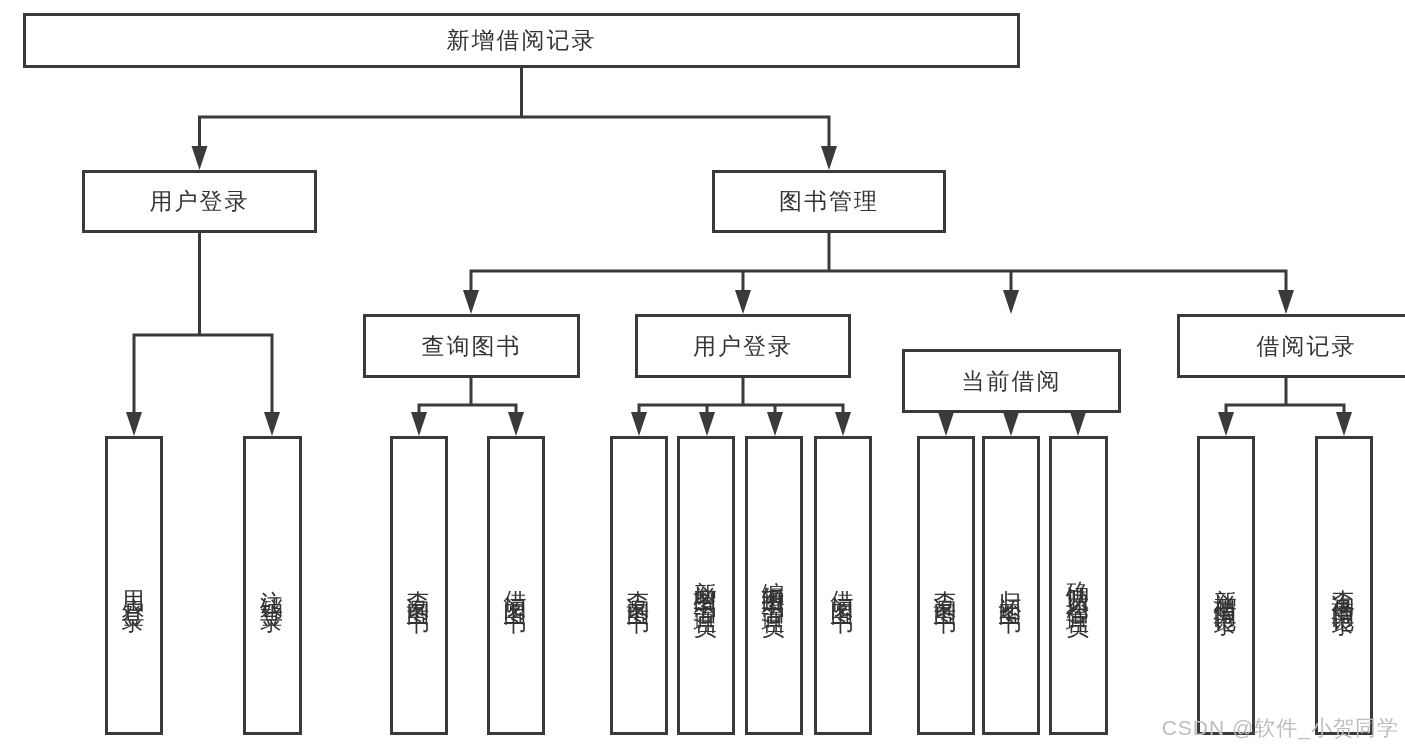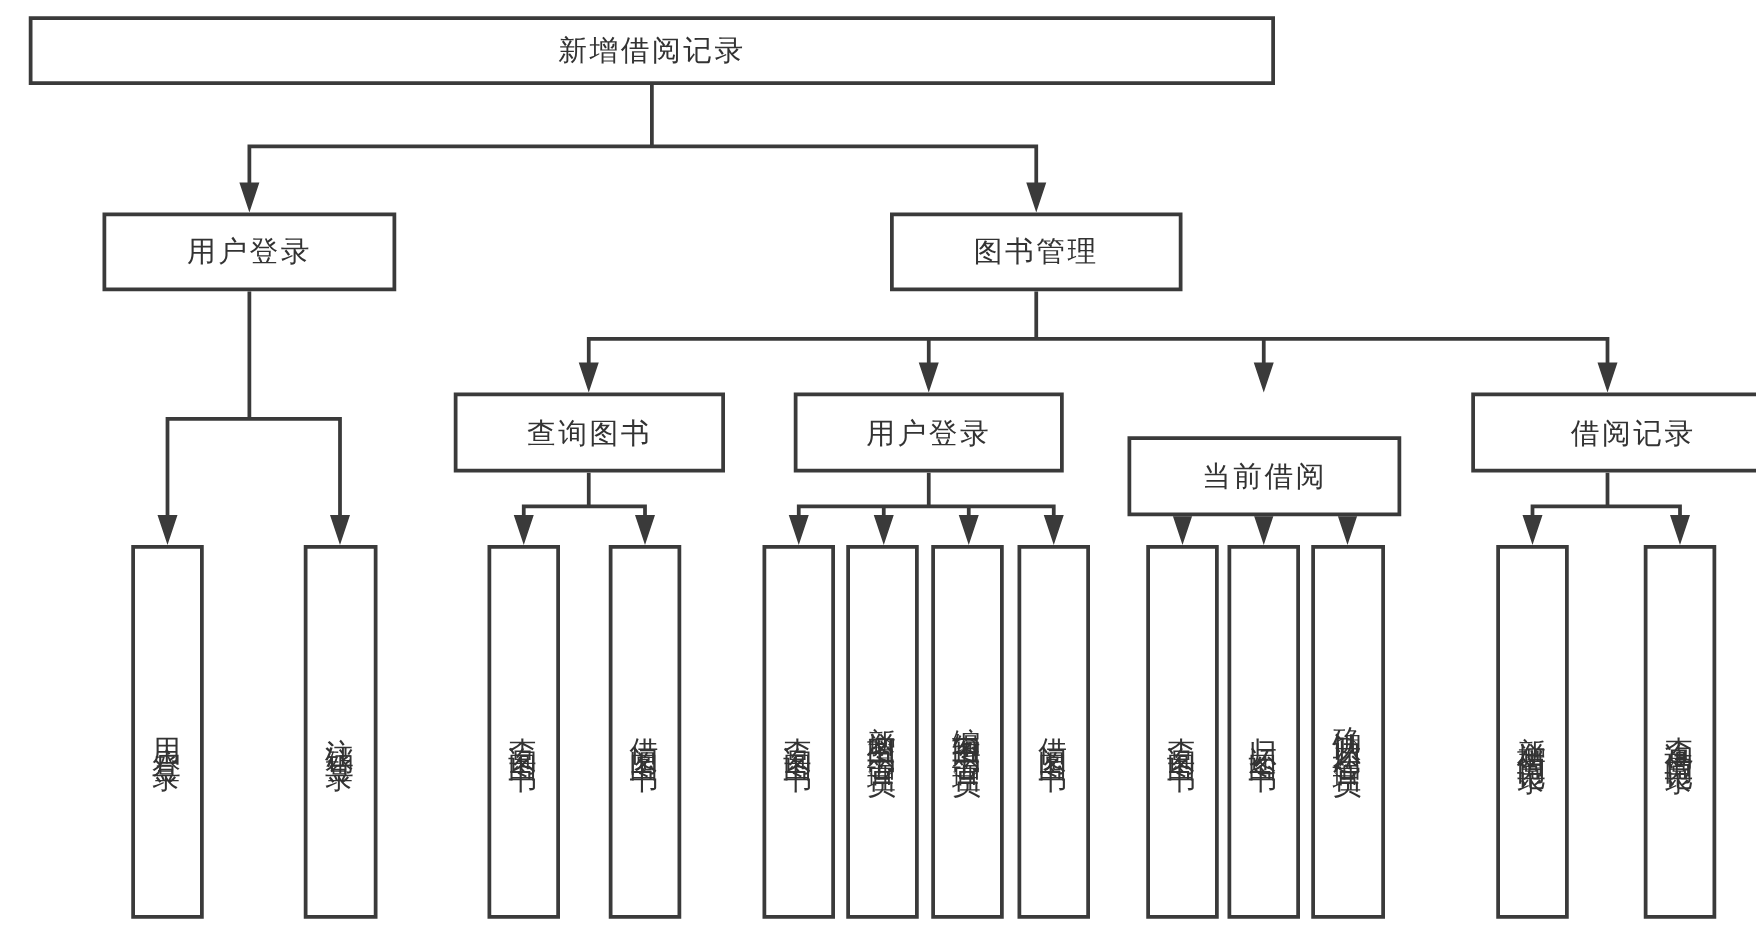--- a/index.html
+++ b/index.html
@@ -205,13 +205,14 @@
     <span class="node-label">确认归还（管理员）</span>
   </div>
 
   <div class="node leaf long l-br-add">
     <span class="node-label">新增借阅记录</span>
   </div>
   <div class="node leaf long l-br-query">
     <span class="node-label">查询借阅记录</span>
   </div>
 
+  <div id="watermark">CSDN @软件_小贺同学</div>
 </div>
 
 </body></html>

